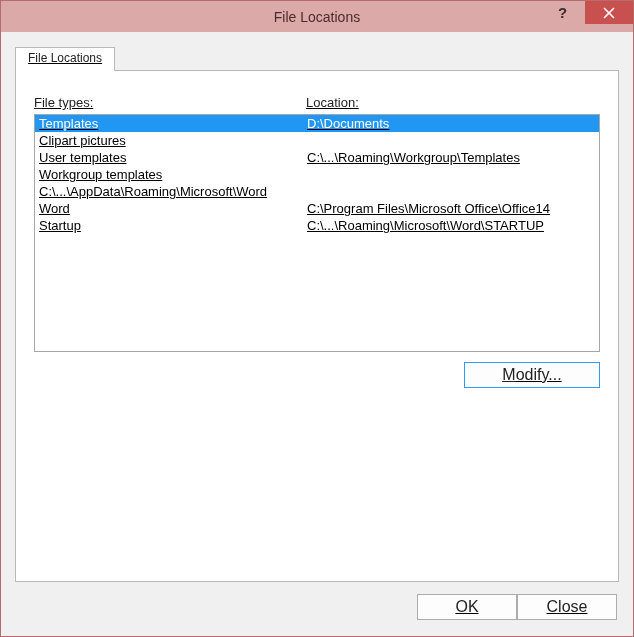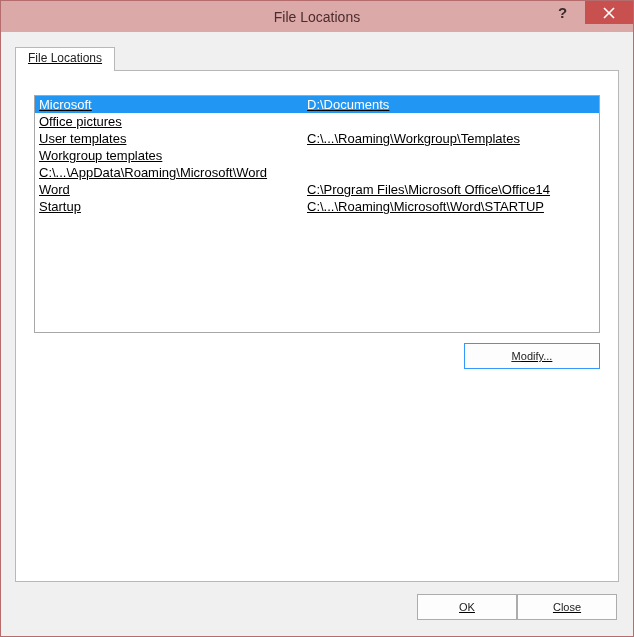--- a/index.html
+++ b/index.html
@@ -141,21 +141,21 @@
     display: flex;
     justify-content: flex-end;
     margin-top: 10px;
   }
   .btn {
     min-width: 106px;
     height: 26px;
     background: #fdfdfd;
     border: 1px solid #acacac;
     font-family: inherit;
-    font-size: 11px;
+    font-size: 16px;
     color: #222;
     padding: 0 12px;
     cursor: default;
   }
   .btn.modify {
     border: 1px solid #3399ff;
     min-width: 136px;
   }
   .btn .ul { text-decoration: underline; }
 
@@ -191,28 +191,34 @@
 
     <div class="tabset">
       <div class="tabstrip">
         <div class="tab">
           <span>File Locations</span>
         </div>
       </div>
 
       <div class="tabpanel">
 
+        <div class="col-headers">
+          <div class="col-a">
+            <span class="ul">F</span><span>ile types:</span>
+          </div>
+          <div class="col-b">Location:</div>
+        </div>
 
         <div class="listbox">
           <div class="row selected">
-            <div class="col-a">Microsoft</div>
+            <div class="col-a">Templates</div>
             <div class="col-b">D:\Documents</div>
           </div>
           <div class="row">
-            <div class="col-a">Office pictures</div>
+            <div class="col-a">Clipart pictures</div>
             <div class="col-b"></div>
           </div>
           <div class="row">
             <div class="col-a">User templates</div>
             <div class="col-b">C:\...\Roaming\Workgroup\Templates</div>
           </div>
           <div class="row">
             <div class="col-a">Workgroup templates</div>
             <div class="col-b"></div>
           </div>

